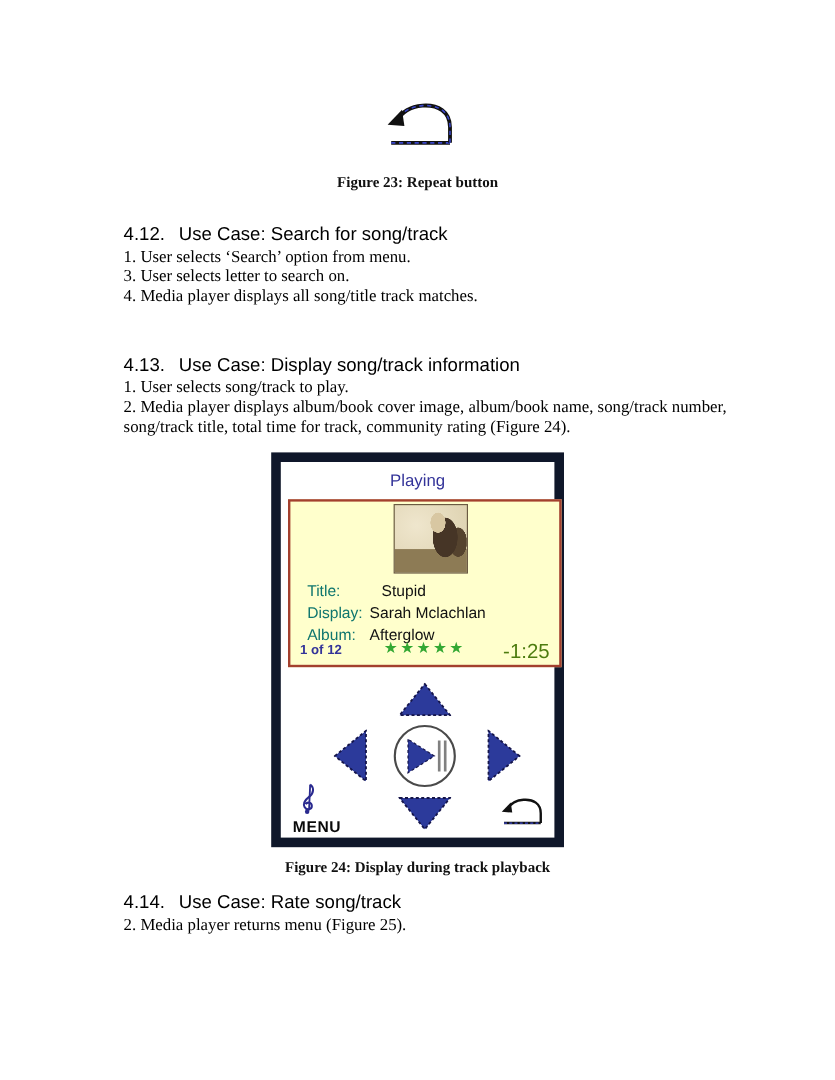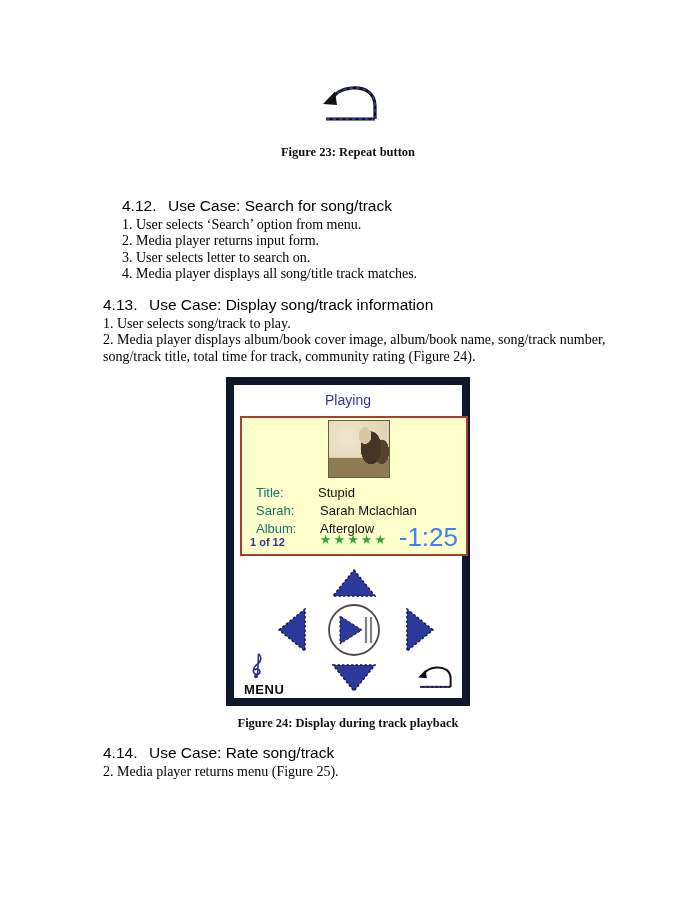--- a/index.html
+++ b/index.html
@@ -8,21 +8,21 @@
 
   
   .fig23-icon{position:absolute;left:318px;top:83px;width:64px;height:40px;}
   .fig-caption{position:absolute;left:0;width:696px;text-align:center;
                font-family:"Liberation Serif",serif;font-weight:bold;font-size:12.5px;}
   .cap23{top:145px;}
   .cap24{top:716px;}
 
   
   .section{position:absolute;left:103px;width:508px;}
-  .sec412{top:197px;margin-left:19px;} .sec413{top:296px;} .sec414{top:744px;}
+  .sec412{top:187px;} .sec413{top:296px;} .sec414{top:744px;}
   .sec-head{font-family:"Liberation Sans",sans-serif;font-size:15.5px;font-weight:400;
             color:#000;margin:0 0 3px 0;line-height:17px;}
   .sec-head .num{display:inline-block;width:46px;}
   .step{font-size:14px;line-height:16.4px;color:#000;}
 
   
   .player{position:absolute;left:226px;top:377px;width:244px;height:329px;
           background:#fff;border:8px solid #0f172a;box-sizing:border-box;
           font-family:"Liberation Sans",sans-serif;}
   .player-title{margin-top:7px;text-align:center;font-size:14px;color:#333399;}
@@ -32,27 +32,27 @@
             border:1px solid #6b5a43;box-sizing:border-box;
             background:
               radial-gradient(ellipse 9px 12px at 60% 26%, #d8c7a2 69%, rgba(216,199,162,0) 71%),
               radial-gradient(ellipse 17px 27px at 70% 48%, #463526 60%, rgba(70,53,38,0) 62%),
               radial-gradient(ellipse 12px 20px at 88% 55%, #55432e 60%, rgba(85,67,46,0) 62%),
               linear-gradient(to top, #8d7b55 0 34%, rgba(141,123,85,0) 35%),
               radial-gradient(ellipse at 30% 30%, #efe6cd, #d9cda9);}
   .trackrows{position:absolute;left:14px;top:66px;width:200px;}
   .trow{display:flex;font-size:13px;line-height:18px;}
   .tlabel{width:48px;color:#0f766e;}
-  .tval{color:#111;margin-left:16px;}
+  .tval{color:#111;margin-left:4px;}
   .tval-title{margin-left:14px;}
   .screen-bottom{position:absolute;left:6px;right:6px;bottom:3px;height:26px;}
   .pos{position:absolute;left:2px;bottom:3px;font-size:11px;font-weight:bold;color:#333399;}
   .stars{position:absolute;left:0;right:0;bottom:4px;text-align:center;
          color:#33a833;font-size:13px;letter-spacing:2px;}
-  .time{position:absolute;right:2px;bottom:-2px;font-size:26px;color:#3b82f6;}
+  .time{position:absolute;right:2px;bottom:-2px;font-size:17px;color:#4d7c0f;}
 
   .controls{position:absolute;left:0;top:180px;width:240px;height:132px;}
   .ctl{position:absolute;}
   .up{left:98px;top:4px;} .left{left:44px;top:43px;}
   .center{left:93px;top:38px;} .right{left:172px;top:43px;}
   .down{left:98px;top:99px;}
 
   .menu-cluster{position:absolute;left:10px;bottom:0px;width:52px;text-align:left;}
   .clef{display:block;margin-left:6px;}
   .menu-label{font-size:13px;font-weight:bold;color:#0a0a0a;letter-spacing:0.5px;
@@ -71,21 +71,20 @@
       <path d="M57 36 L57 23 C57 10 47 4 34 5 C24 5.8 16.5 10.5 13.5 17" fill="none" stroke="#111111" stroke-width="3.2"></path>
       <path d="M57 36 L57 23 C57 10 47 4 34 5 C24 5.8 16.5 10.5 13.5 17" fill="none" stroke="#3a46c8" stroke-width="1.3" stroke-dasharray="3.5 3"></path>
       <polygon points="5,21 17,8.5 19,22" fill="#111111"></polygon>
     </svg>
   </div>
   <div class="fig-caption cap23">Figure 23: Repeat button</div>
 
   <div class="section sec412">
     <h2 class="sec-head"><span class="num">4.12.</span><span>Use Case: Search for song/track</span></h2>
     <div class="step">1. User selects ‘Search’ option from menu.</div>
-    <div class="step">2. Media player returns input form.</div>
     <div class="step">3. User selects letter to search on.</div>
     <div class="step">4. Media player displays all song/title track matches.</div>
   </div>
 
   <div class="section sec413">
     <h2 class="sec-head"><span class="num">4.13.</span><span>Use Case: Display song/track information</span></h2>
     <div class="step">1. User selects song/track to play.</div>
     <div class="step">2. Media player displays album/book cover image, album/book name, song/track number, song/track title, total time for track, community rating (Figure 24).</div>
   </div>
 
@@ -93,21 +92,21 @@
     <div class="player-title">Playing</div>
 
     <div class="screen">
       <div class="albumart"></div>
       <div class="trackrows">
         <div class="trow">
           <span class="tlabel">Title:</span>
           <span class="tval tval-title">Stupid</span>
         </div>
         <div class="trow">
-          <span class="tlabel">Sarah:</span>
+          <span class="tlabel">Display:</span>
           <span class="tval">Sarah Mclachlan</span>
         </div>
         <div class="trow">
           <span class="tlabel">Album:</span>
           <span class="tval">Afterglow</span>
         </div>
       </div>
       <div class="screen-bottom">
         <span class="pos">1 of 12</span>
         <span class="stars">★★★★★</span>

